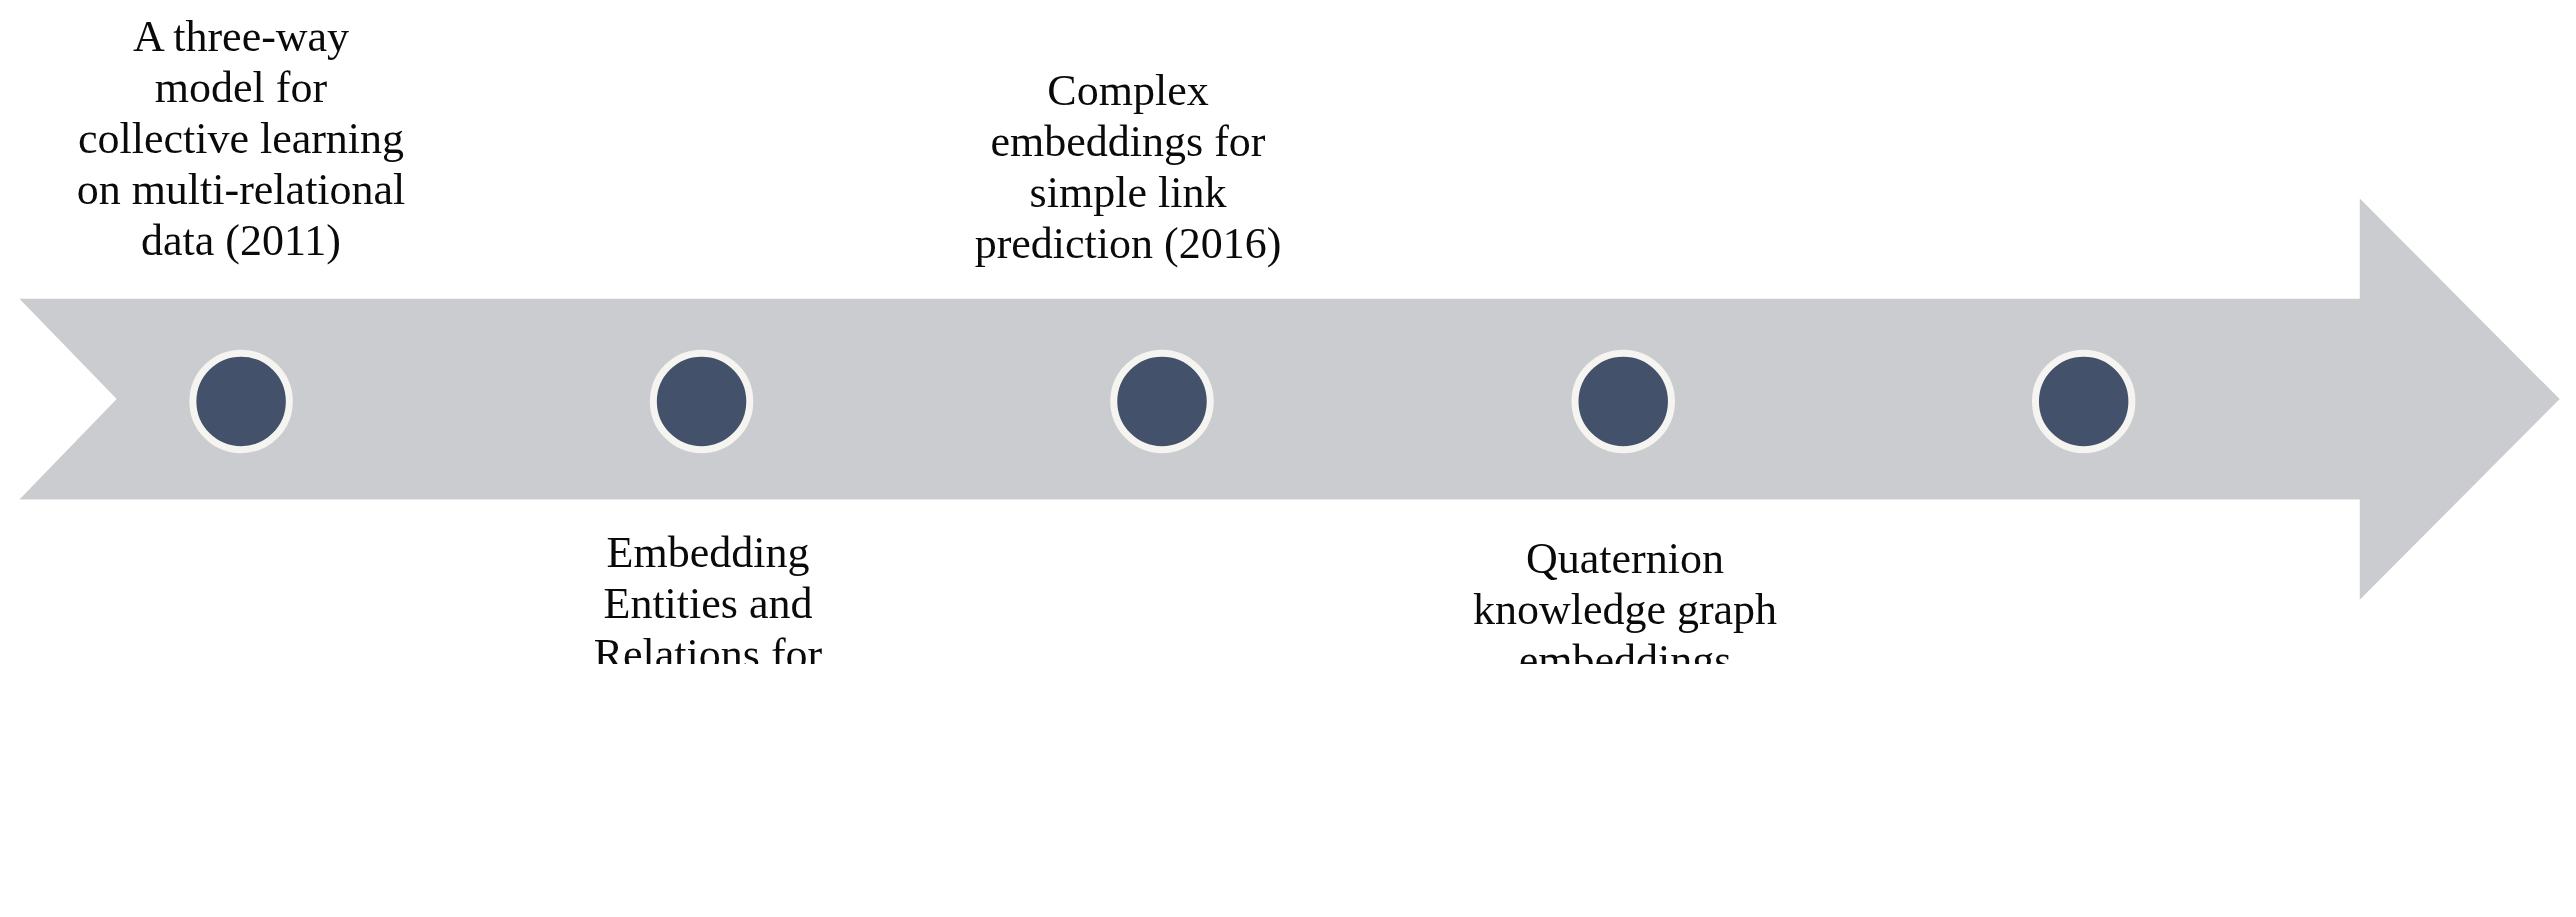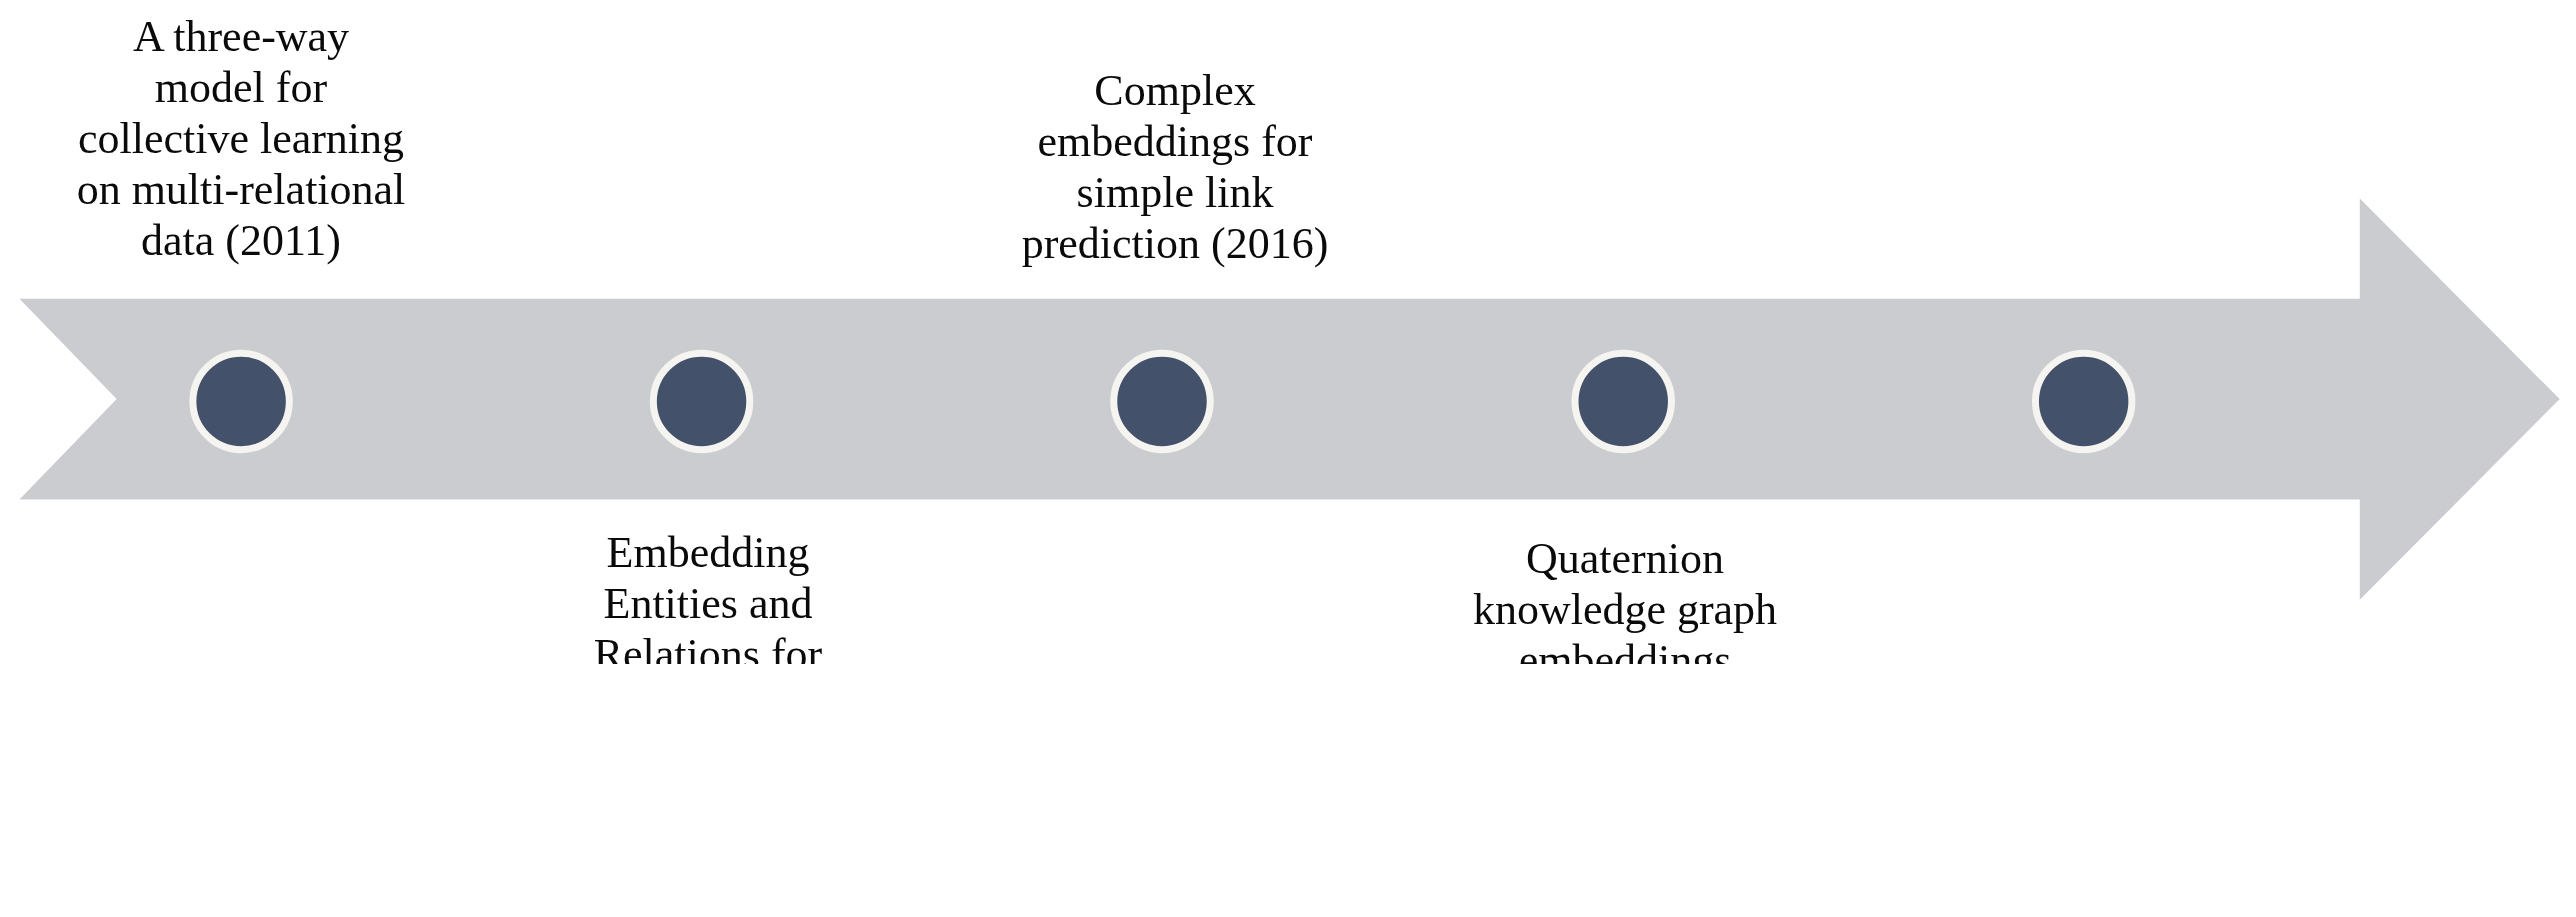--- a/index.html
+++ b/index.html
@@ -19,21 +19,21 @@
     position: absolute;
     width: 544px;
     text-align: center;
     white-space: pre-line;
     font-size: 44px;
     line-height: 51px;
     font-weight: 400;
   }
   .label-1 { left: -31px;  top: 11px;  }
   .label-2 { left: 436px;  top: 527px; }
-  .label-3 { left: 903px; top: 65px;  }
+  .label-3 { left: 856px; top: 65px;  }
   .label-4 { left: 1353px; top: 533px; }
   .label-5 { left: 1814px; top: 65px;  }
 </style>
 </head>
 <body style="background: rgb(255, 255, 255);">
 
 <div class="stage">
 
   <svg class="arrow-svg" viewBox="0 0 3312 1180" xmlns="http://www.w3.org/2000/svg">
     <polygon points="25,384 3034,384 3034,255 3291,513 3034,771 3034,642 25,642 150,513" fill="#CACCD0"></polygon>

